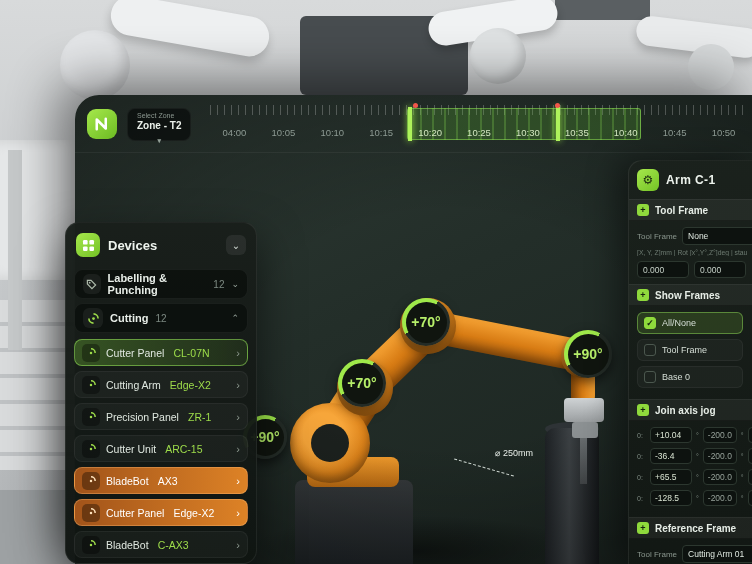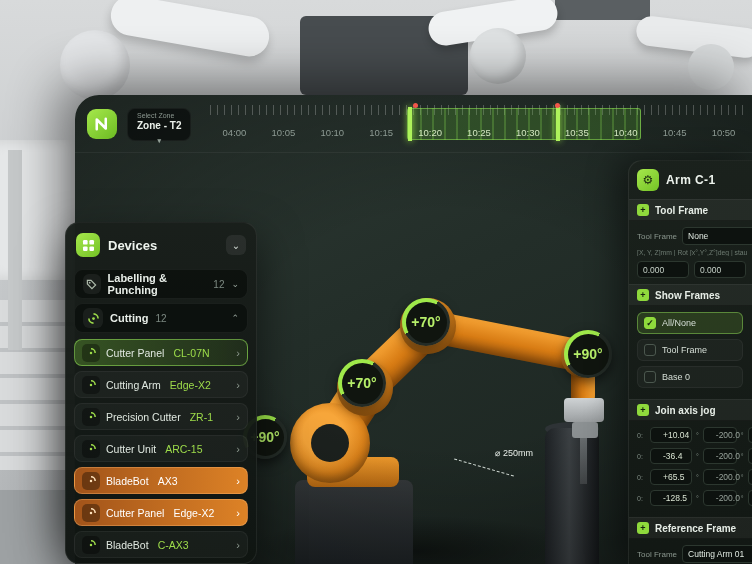--- a/index.html
+++ b/index.html
@@ -153,21 +153,21 @@
   .opt-row { display:flex; align-items:center; gap:6px; height:22px; padding:0 6px; border-radius:6px;
     background:rgba(255,255,255,0.03); border:1px solid rgba(255,255,255,0.05); margin-bottom:5px; width:106px; }
   .opt-row.checked { background:rgba(140,215,70,0.16); border-color:rgba(150,230,90,0.45); }
   .cbox { width:12px; height:12px; border-radius:3px; border:1px solid #4b574e; font-size:9px; line-height:11px;
     text-align:center; font-weight:700; color:transparent; flex:none; }
   .opt-row.checked .cbox { background:#8fd93c; border-color:#8fd93c; color:#16230e; }
   .opt-label { font-size:9px; color:#d6dfd7; }
   .jog-row { display:flex; align-items:center; gap:4px; margin-bottom:5px; width:160px; }
   .jog-idx { font-size:7px; color:#7e8b83; width:9px; flex:none; }
   .jbox { height:16px; background:#0d120f; border:1px solid #2c372f; border-radius:4px;
-    display:flex; align-items:center; padding:0 12px; flex:none; }
+    display:flex; align-items:center; padding:0 4px; flex:none; }
   .jog-val { width:42px; font-size:8.5px; color:#d9e4d2; }
   .jog-lim { width:34px; font-size:8.5px; color:#97a29a; }
   .jog-deg { font-size:7px; color:#7e8b83; flex:none; }
   .jog-sliver { width:18px; flex:none; }
 </style>
 </head>
 <body>
 
 <div class="photo">
   <div class="ps ps1"></div>
@@ -424,21 +424,21 @@
       <span class="item-model">Edge-X2</span>
       <span class="chev">›</span>
     </div>
     <div class="dev-item">
       <span class="item-icon">
         <svg width="10" height="10" viewBox="0 0 12 12">
             <path d="M6 1 a5 5 0 0 1 5 5" stroke="#9ddc4a" stroke-width="1.8" fill="none"></path>
             <circle cx="6" cy="6" r="1.5" fill="#9ddc4a"></circle>
           </svg>
       </span>
-      <span class="item-label">Precision Cutter</span>
+      <span class="item-label">Precision Panel</span>
       <span class="item-model">ZR-1</span>
       <span class="chev">›</span>
     </div>
     <div class="dev-item">
       <span class="item-icon">
         <svg width="10" height="10" viewBox="0 0 12 12">
             <path d="M6 1 a5 5 0 0 1 5 5" stroke="#9ddc4a" stroke-width="1.8" fill="none"></path>
             <circle cx="6" cy="6" r="1.5" fill="#9ddc4a"></circle>
           </svg>
       </span>

